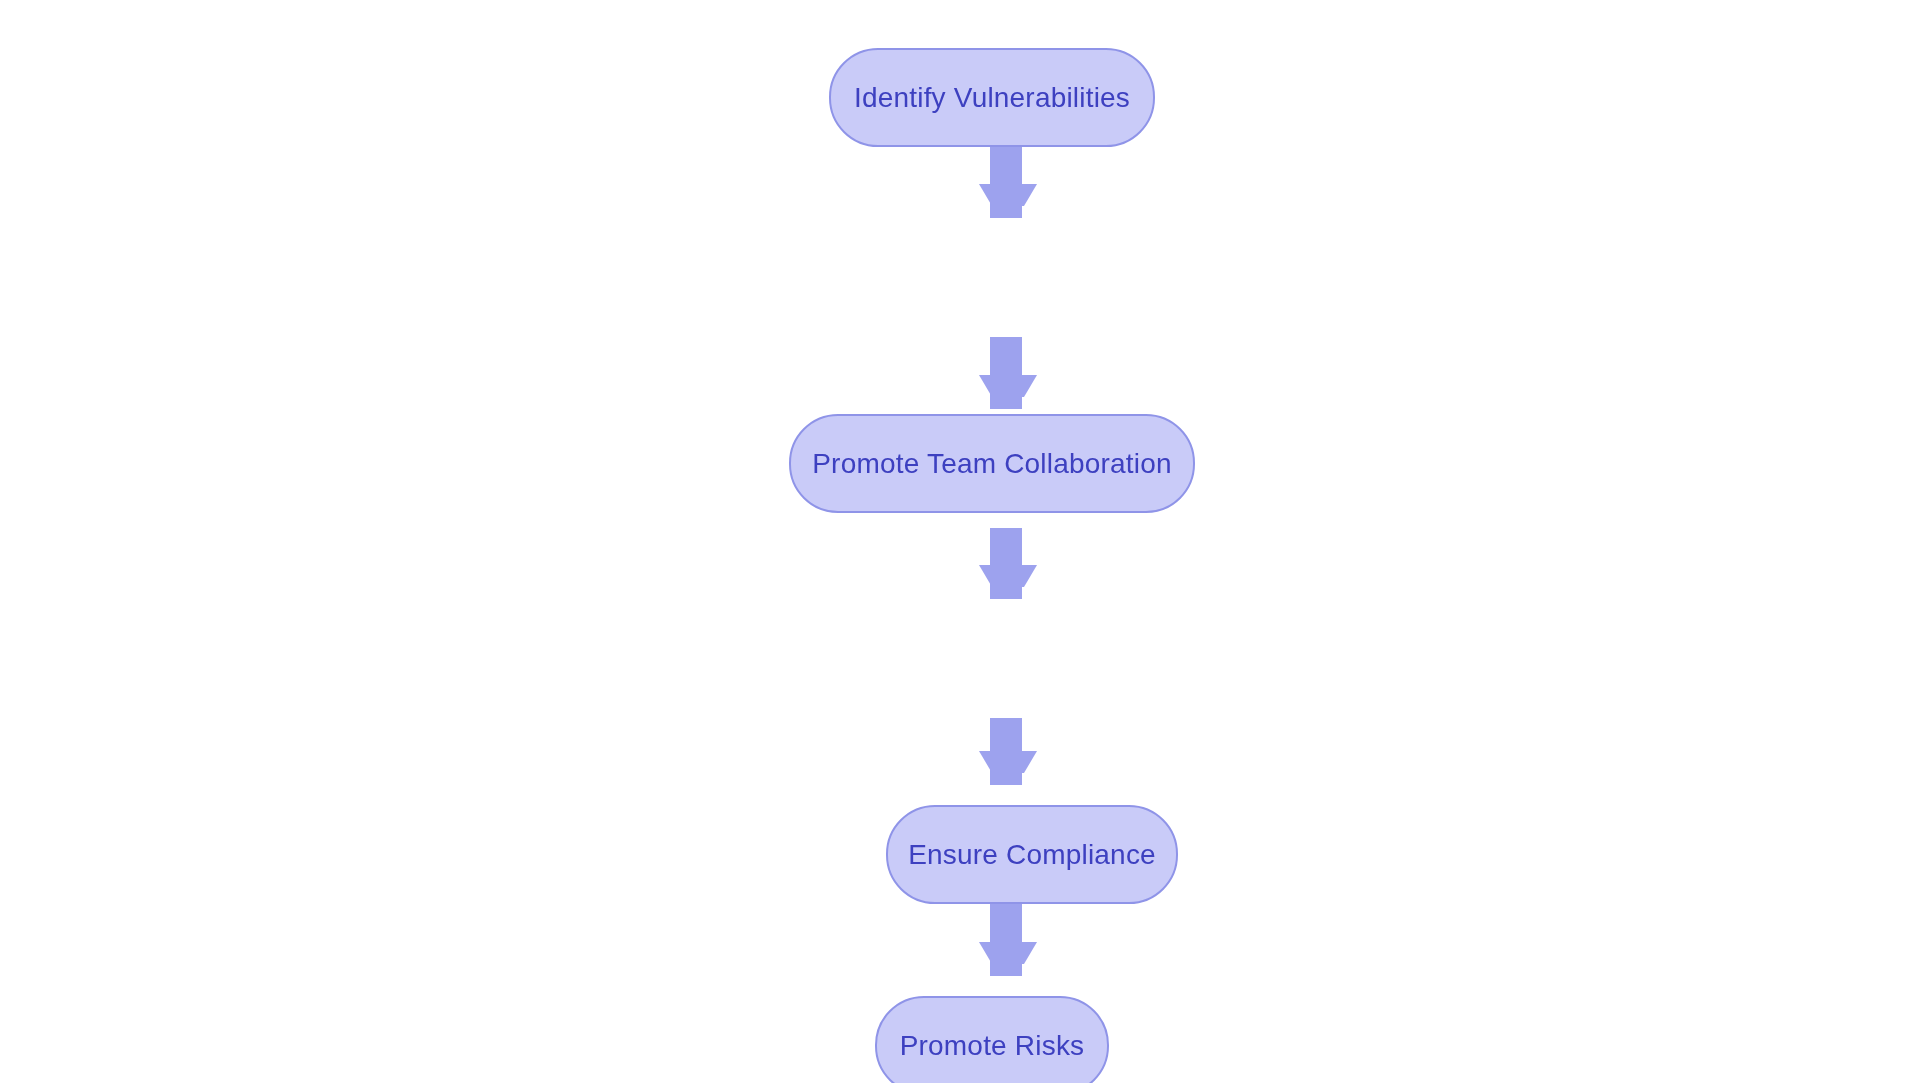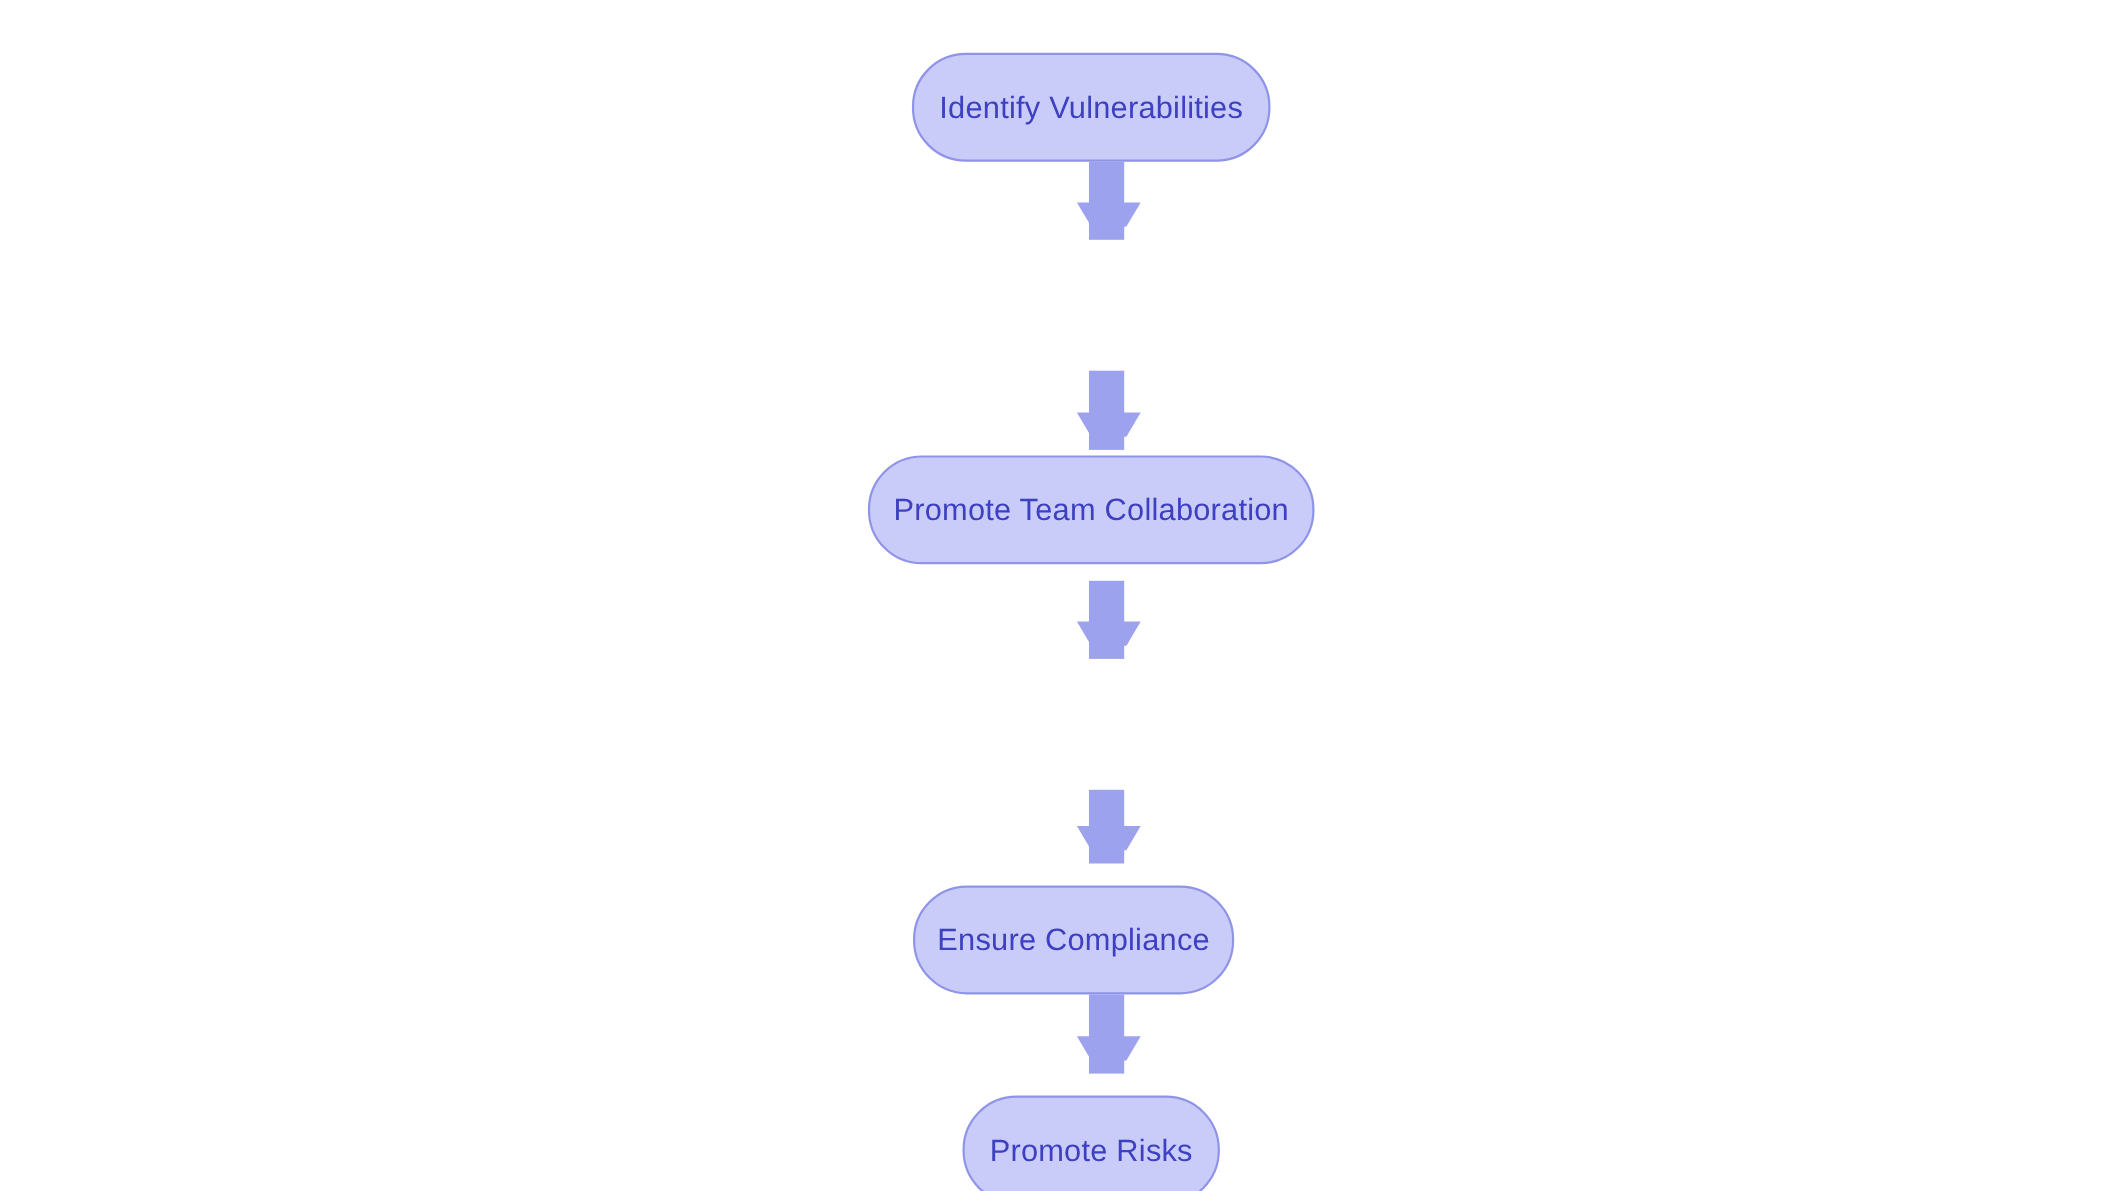--- a/index.html
+++ b/index.html
@@ -63,21 +63,21 @@
     height: 0;
     border-left: 13px solid transparent;
     border-right: 13px solid transparent;
     border-top: 22px solid var(--arrow);
   }
   
   .n0 { left: 797px; top: 16px;  width: 326px; }
   .n1 { left: 802px; top: 206px; width: 316px; }
   .n2 { left: 757px; top: 382px; width: 406px; }
   .n3 { left: 750px; top: 587px; width: 420px; }
-  .n4 { left: 798px; top: 773px; width: 292px; }
+  .n4 { left: 854px; top: 773px; width: 292px; }
   .n5 { left: 843px; top: 964px; width: 234px; }
   .a0 { top: 115px; height: 91px; }
   .a1 { top: 305px; height: 92px; }
   .a2 { top: 496px; height: 91px; }
   .a3 { top: 686px; height: 87px; }
   .a4 { top: 872px; height: 92px; }
 </style>
 </head>
 <body>
 

